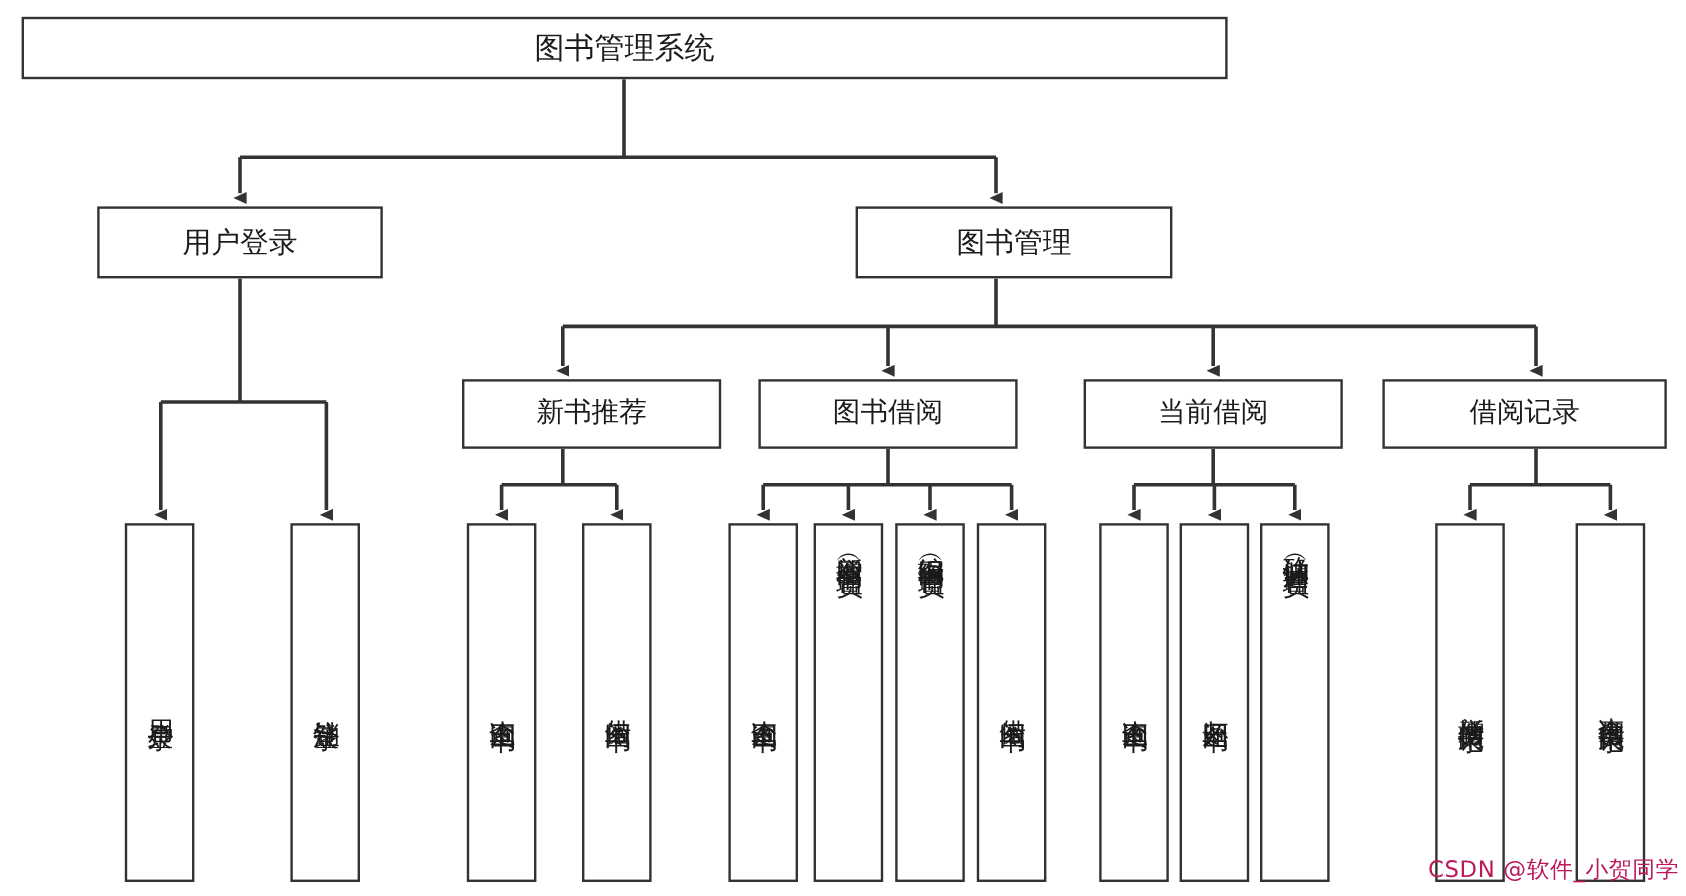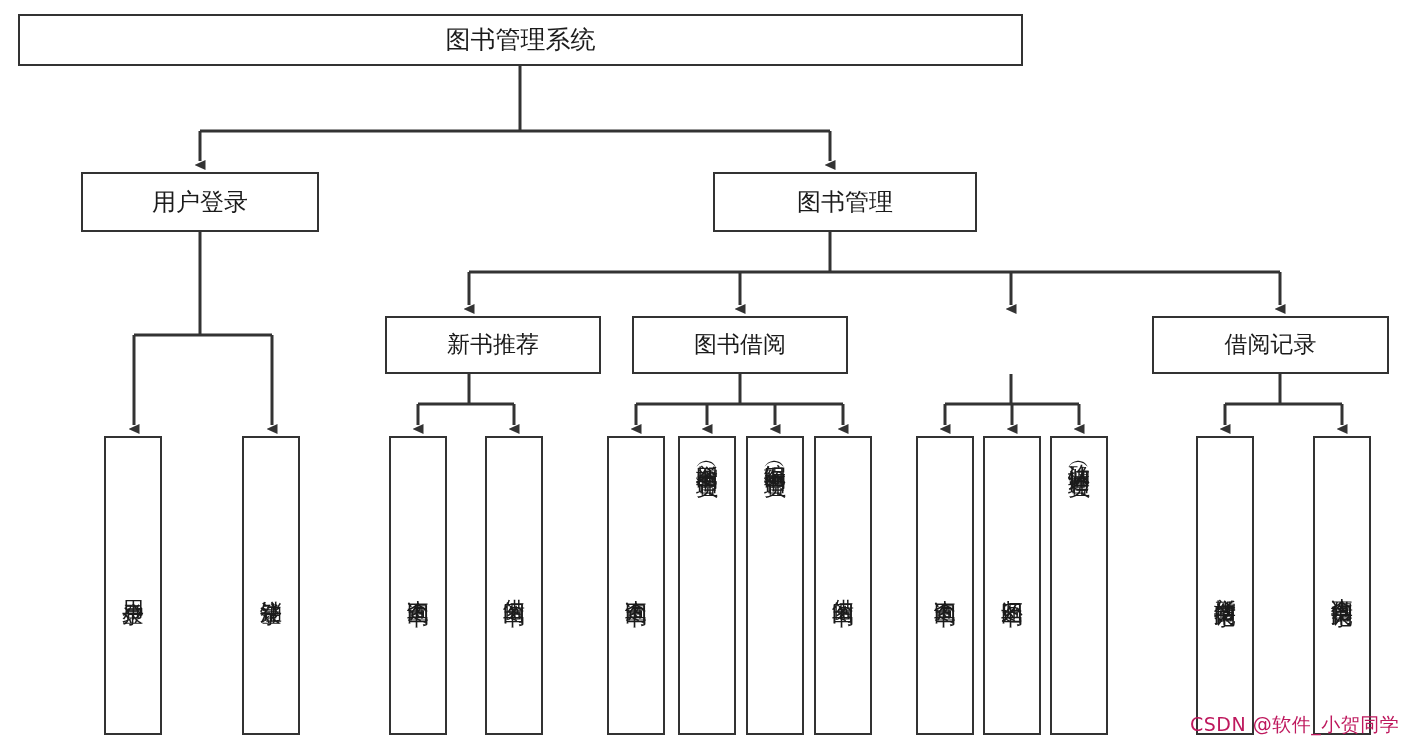--- a/index.html
+++ b/index.html
@@ -143,20 +143,23 @@
   <div class="node lvl2" id="node-l2-1" style="left: 713px; top: 172px; width: 264px; height: 60px;">
     <span class="hlabel">图书管理</span>
   </div>
 
   <div class="node lvl3" id="node-l3-0" style="left: 361px; top: 316px; width: 216px; height: 58px; margin-left: 24px;">
     <span class="hlabel">新书推荐</span>
   </div>
   <div class="node lvl3" id="node-l3-1" style="left: 632px; top: 316px; width: 216px; height: 58px;">
     <span class="hlabel">图书借阅</span>
   </div>
+  <div class="node lvl3" id="node-l3-2" style="left: 903px; top: 316px; width: 216px; height: 58px;">
+    <span class="hlabel">当前借阅</span>
+  </div>
   <div class="node lvl3" id="node-l3-3" style="left: 1152px; top: 316px; width: 237px; height: 58px;">
     <span class="hlabel">借阅记录</span>
   </div>
 
   <div class="node leaf centered" id="node-leaf-0" style="left: 104px; top: 436px; width: 58px; height: 299px;">
     <span class="vlabel">用户登录</span>
   </div>
   <div class="node leaf centered" id="node-leaf-1" style="left: 242px; top: 436px; width: 58px; height: 299px;">
     <span class="vlabel">注销登录</span>
   </div>

